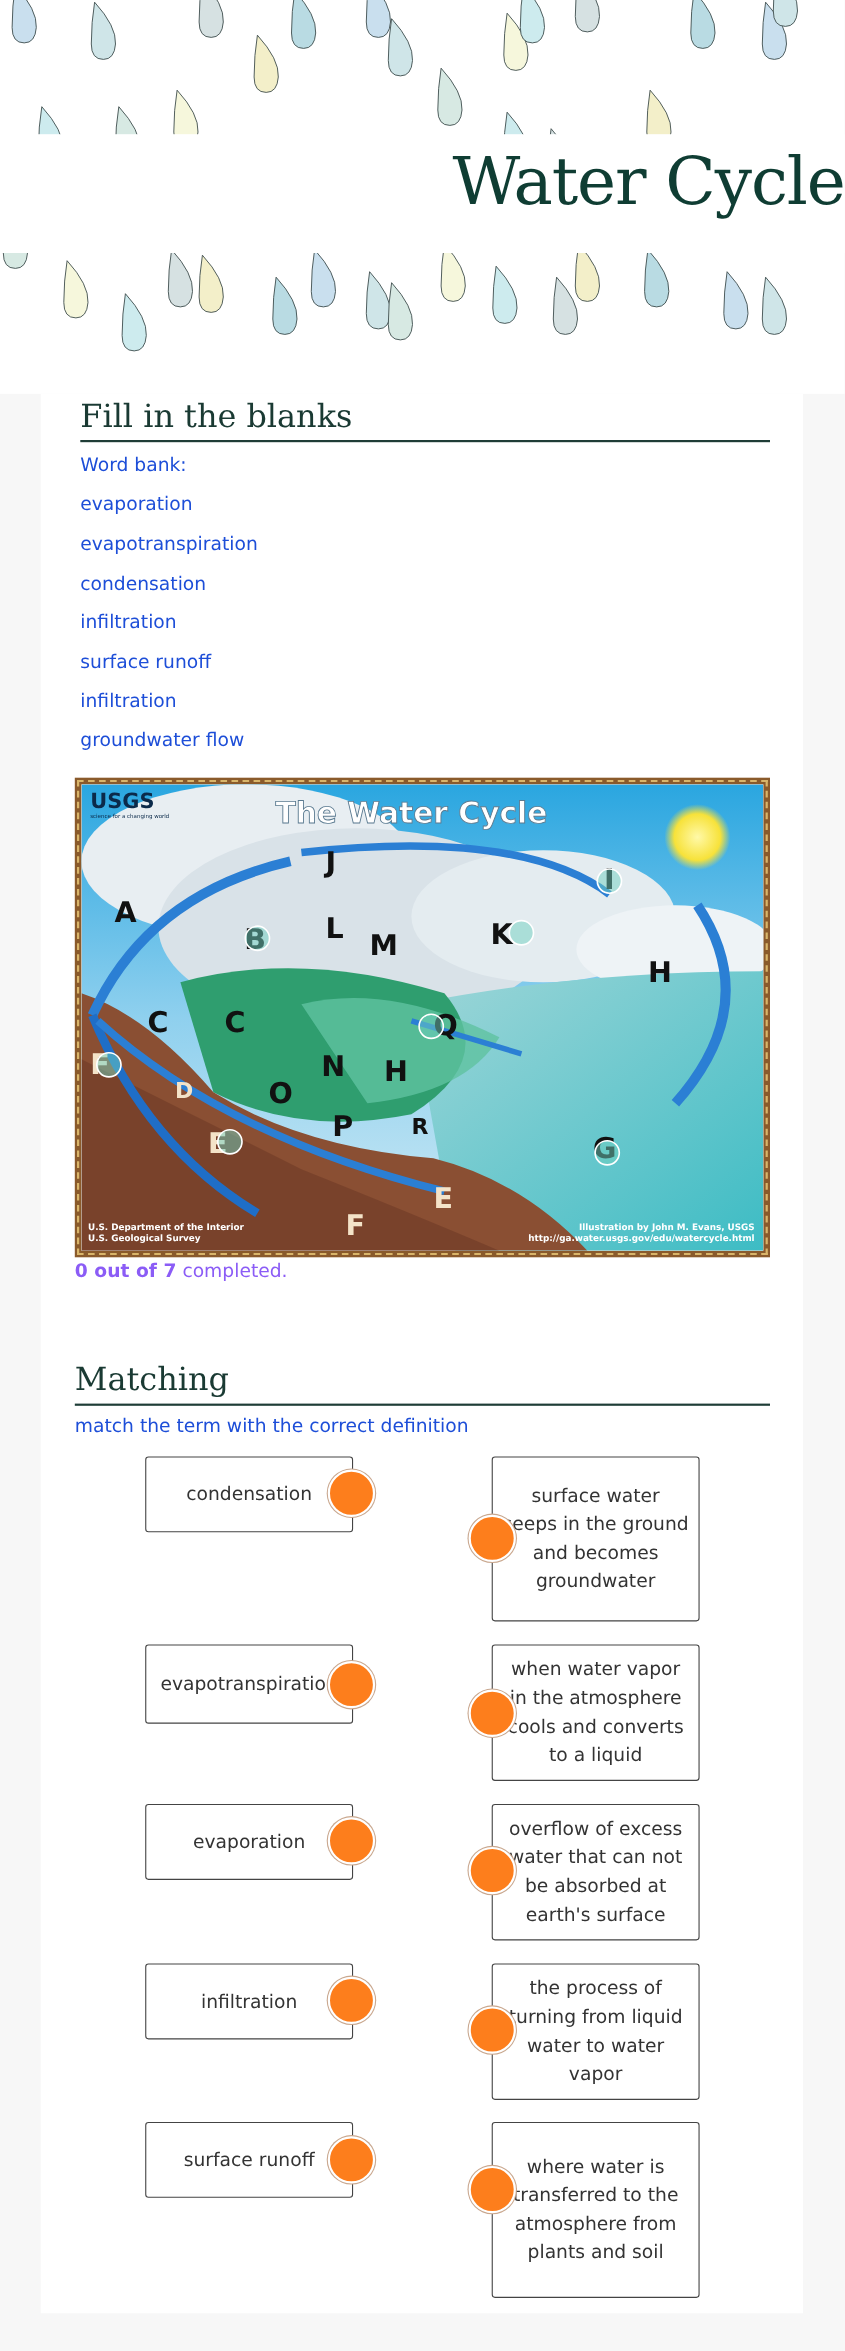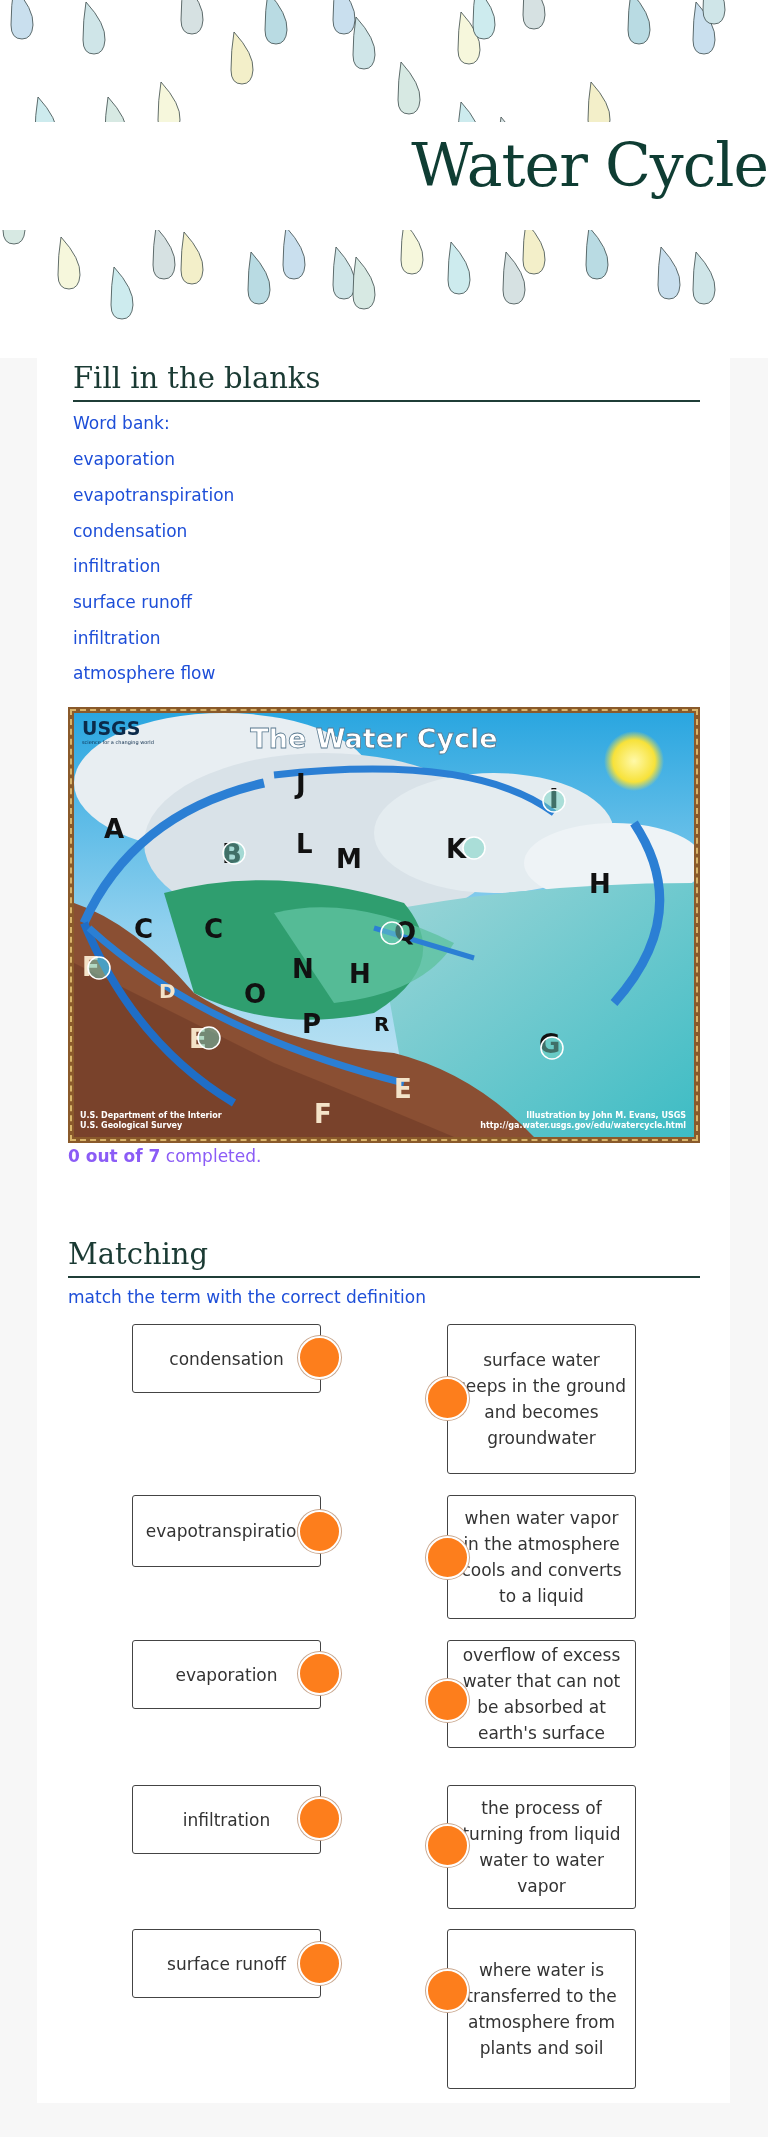--- a/index.html
+++ b/index.html
@@ -164,21 +164,21 @@
 <div class="section-title" style="left:73px; top:361px;">Fill in the blanks</div>
 <div class="rule" style="left:73px; top:400px; width:627px;"></div>
 
 <div class="text" style="left:73px; top:413px;">Word bank:</div>
 <div class="text" style="left:73px; top:449px;">evaporation</div>
 <div class="text" style="left:73px; top:485px;">evapotranspiration</div>
 <div class="text" style="left:73px; top:521px;">condensation</div>
 <div class="text" style="left:73px; top:556px;">infiltration</div>
 <div class="text" style="left:73px; top:592px;">surface runoff</div>
 <div class="text" style="left:73px; top:628px;">infiltration</div>
-<div class="text" style="left:73px; top:663px;">atmosphere flow</div>
+<div class="text" style="left:73px; top:663px;">groundwater flow</div>
 
 <div class="diagram">
   <svg width="620" height="424" viewBox="0 0 620 424" xmlns="http://www.w3.org/2000/svg">
     <defs>
       <linearGradient id="sky" x1="0" y1="0" x2="0" y2="1">
         <stop offset="0" stop-color="#2aa6e0"></stop>
         <stop offset="0.5" stop-color="#8fd0ee"></stop>
         <stop offset="1" stop-color="#cfeaf5"></stop>
       </linearGradient>
       <linearGradient id="sea" x1="0" y1="0" x2="1" y2="1">
@@ -296,21 +296,21 @@
 <div class="def-box" style="top:1324px; height:150px;">
     <span>surface water seeps in the ground and becomes groundwater</span>
   </div>
 <div class="dot" style="left:426px; top:1377px;"></div>
 
 <div class="def-box" style="top:1495px; height:124px;align-items:center;">
     <span>when water vapor in the atmosphere cools and converts to a liquid</span>
   </div>
 <div class="dot" style="left:426px; top:1536px;"></div>
 
-<div class="def-box" style="top:1640px; height:108px;">
+<div class="def-box" style="top:1640px; height:124px;">
     <span>overflow of excess water that can not be absorbed at earth's surface</span>
   </div>
 <div class="dot" style="left:426px; top:1679px;"></div>
 
 <div class="def-box" style="top:1785px; height:124px;">
     <span>the process of turning from liquid water to water vapor</span>
   </div>
 <div class="dot" style="left:426px; top:1824px;"></div>
 
 <div class="def-box" style="top:1929px; height:160px;">

